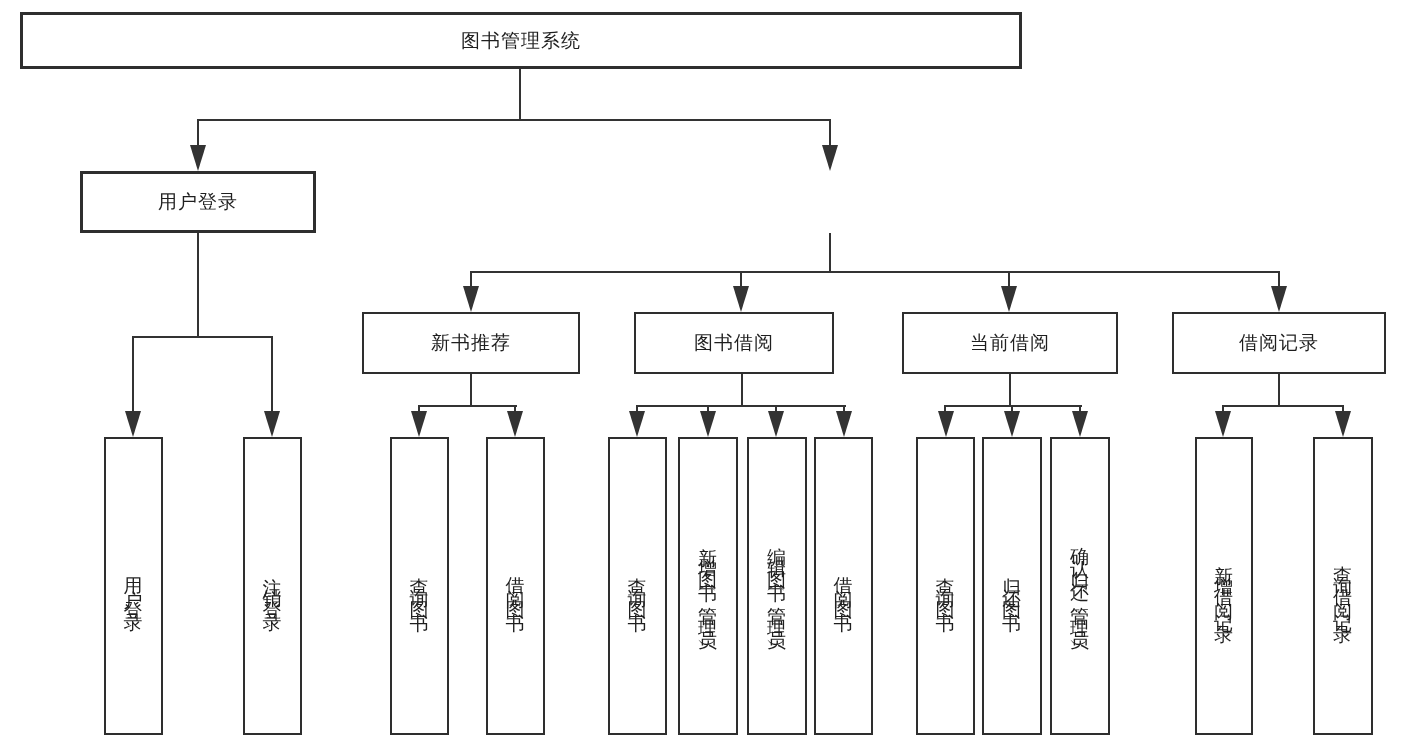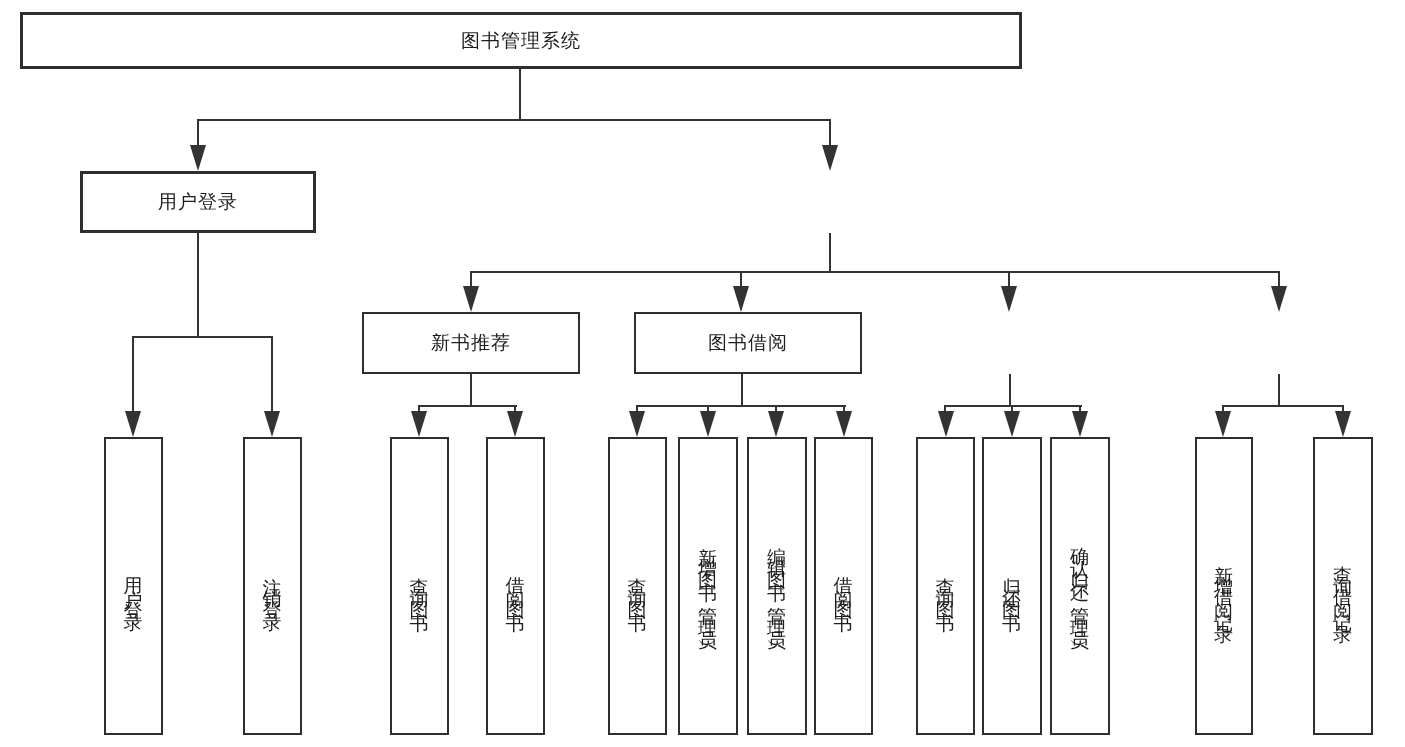--- a/index.html
+++ b/index.html
@@ -110,22 +110,28 @@
   <div class="vline" style="left:740px; top:273px; height:15px;"></div>
   <div class="arrow" style="left:733px; top:286px;"></div>
   <div class="vline" style="left:1008px; top:273px; height:15px;"></div>
   <div class="arrow" style="left:1001px; top:286px;"></div>
   <div class="vline" style="left:1278px; top:273px; height:15px;"></div>
   <div class="arrow" style="left:1271px; top:286px;"></div>
 
   <div class="box" style="left:362px; top:312px; width:218px; height:62px;">
     <span>新书推荐</span>
   </div>
-  <div class="box" style="left:634px; top:312px; width:228px; height:62px;">
+  <div class="box" style="left:634px; top:312px; width:200px; height:62px;">
     <span>图书借阅</span>
+  </div>
+  <div class="box" style="left:902px; top:312px; width:216px; height:62px;">
+    <span>当前借阅</span>
+  </div>
+  <div class="box" style="left:1172px; top:312px; width:214px; height:62px;">
+    <span>借阅记录</span>
   </div>
 
   <div class="vline" style="left:470px; top:374px; height:31px;"></div>
   <div class="hline" style="left:418px; top:405px; width:99px;"></div>
   <div class="vline" style="left:418px; top:407px; height:8px;"></div>
   <div class="arrow" style="left:411px; top:411px;"></div>
   <div class="vline" style="left:514px; top:407px; height:8px;"></div>
   <div class="arrow" style="left:507px; top:411px;"></div>
 
   <div class="vline" style="left:741px; top:374px; height:31px;"></div>

